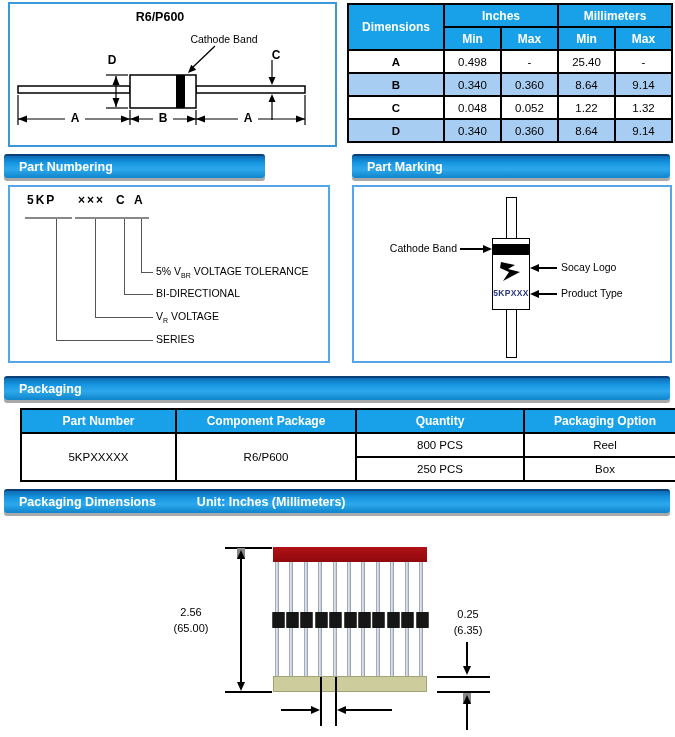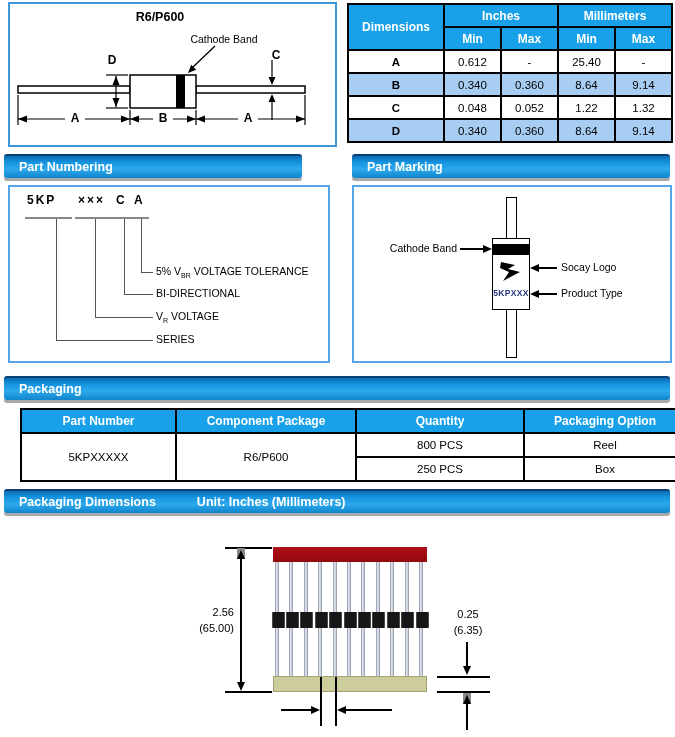--- a/index.html
+++ b/index.html
@@ -116,21 +116,21 @@
     <th colspan="2">Millimeters</th>
   </tr>
   <tr>
     <th>Min</th>
     <th>Max</th>
     <th>Min</th>
     <th>Max</th>
   </tr>
   <tr>
     <td class="dimletter">A</td>
-    <td>0.612</td>
+    <td>0.498</td>
     <td>-</td>
     <td>25.40</td>
     <td>-</td>
   </tr>
   <tr class="rowalt">
     <td class="dimletter">B</td>
     <td>0.340</td>
     <td>0.360</td>
     <td>8.64</td>
     <td>9.14</td>
@@ -145,21 +145,21 @@
   <tr class="rowalt">
     <td class="dimletter">D</td>
     <td>0.340</td>
     <td>0.360</td>
     <td>8.64</td>
     <td>9.14</td>
   </tr>
 </tbody>
   </table>
 
-<div class="secbar" style="left:4px;top:154px;width:298px;">Part Numbering</div>
+<div class="secbar" style="left:4px;top:154px;width:261px;">Part Numbering</div>
 <div class="secbar" style="left:352px;top:154px;width:318px;">Part Marking</div>
 
 <div class="panel" style="left:8px;top:185px;width:322px;height:178px;">
   <div class="pncode">
     <span style="left:17px;">5KP</span>
     <span style="left:68px;">×××</span>
     <span style="left:106px;">C</span>
     <span style="left:124px;">A</span>
   </div>
   <div class="u" style="left:15px;width:47px;"></div>
@@ -261,21 +261,21 @@
       <div class="lead" style="left: 144px;"></div>
       <div class="lead-body" style="left: 140.5px;"></div>
     </div>
   <div class="tape-bar" style="left:273px;top:160px;width:154px;height:16px;"></div>
 
   <div class="hline" style="left:225px;top:31px;width:47px;"></div>
   <div class="hline" style="left:225px;top:175px;width:47px;"></div>
   <div class="vline" style="left:240px;top:40px;height:127px;"></div>
   <div class="tri u" style="left:237px;top:32px;"></div>
   <div class="tri d" style="left:237px;top:166px;"></div>
-  <div class="dg-label" style="left:172px;top:88px;width:62px;text-align:right;">
+  <div class="dg-label" style="left:160px;top:88px;width:62px;">
     <div>2.56</div>
     <div>(65.00)</div>
   </div>
 
   <div class="dg-label" style="left:437px;top:90px;width:62px;">
     <div>0.25</div>
     <div>(6.35)</div>
   </div>
   <div class="vline" style="left:466px;top:126px;height:25px;"></div>
   <div class="tri d" style="left:463px;top:150px;"></div>

